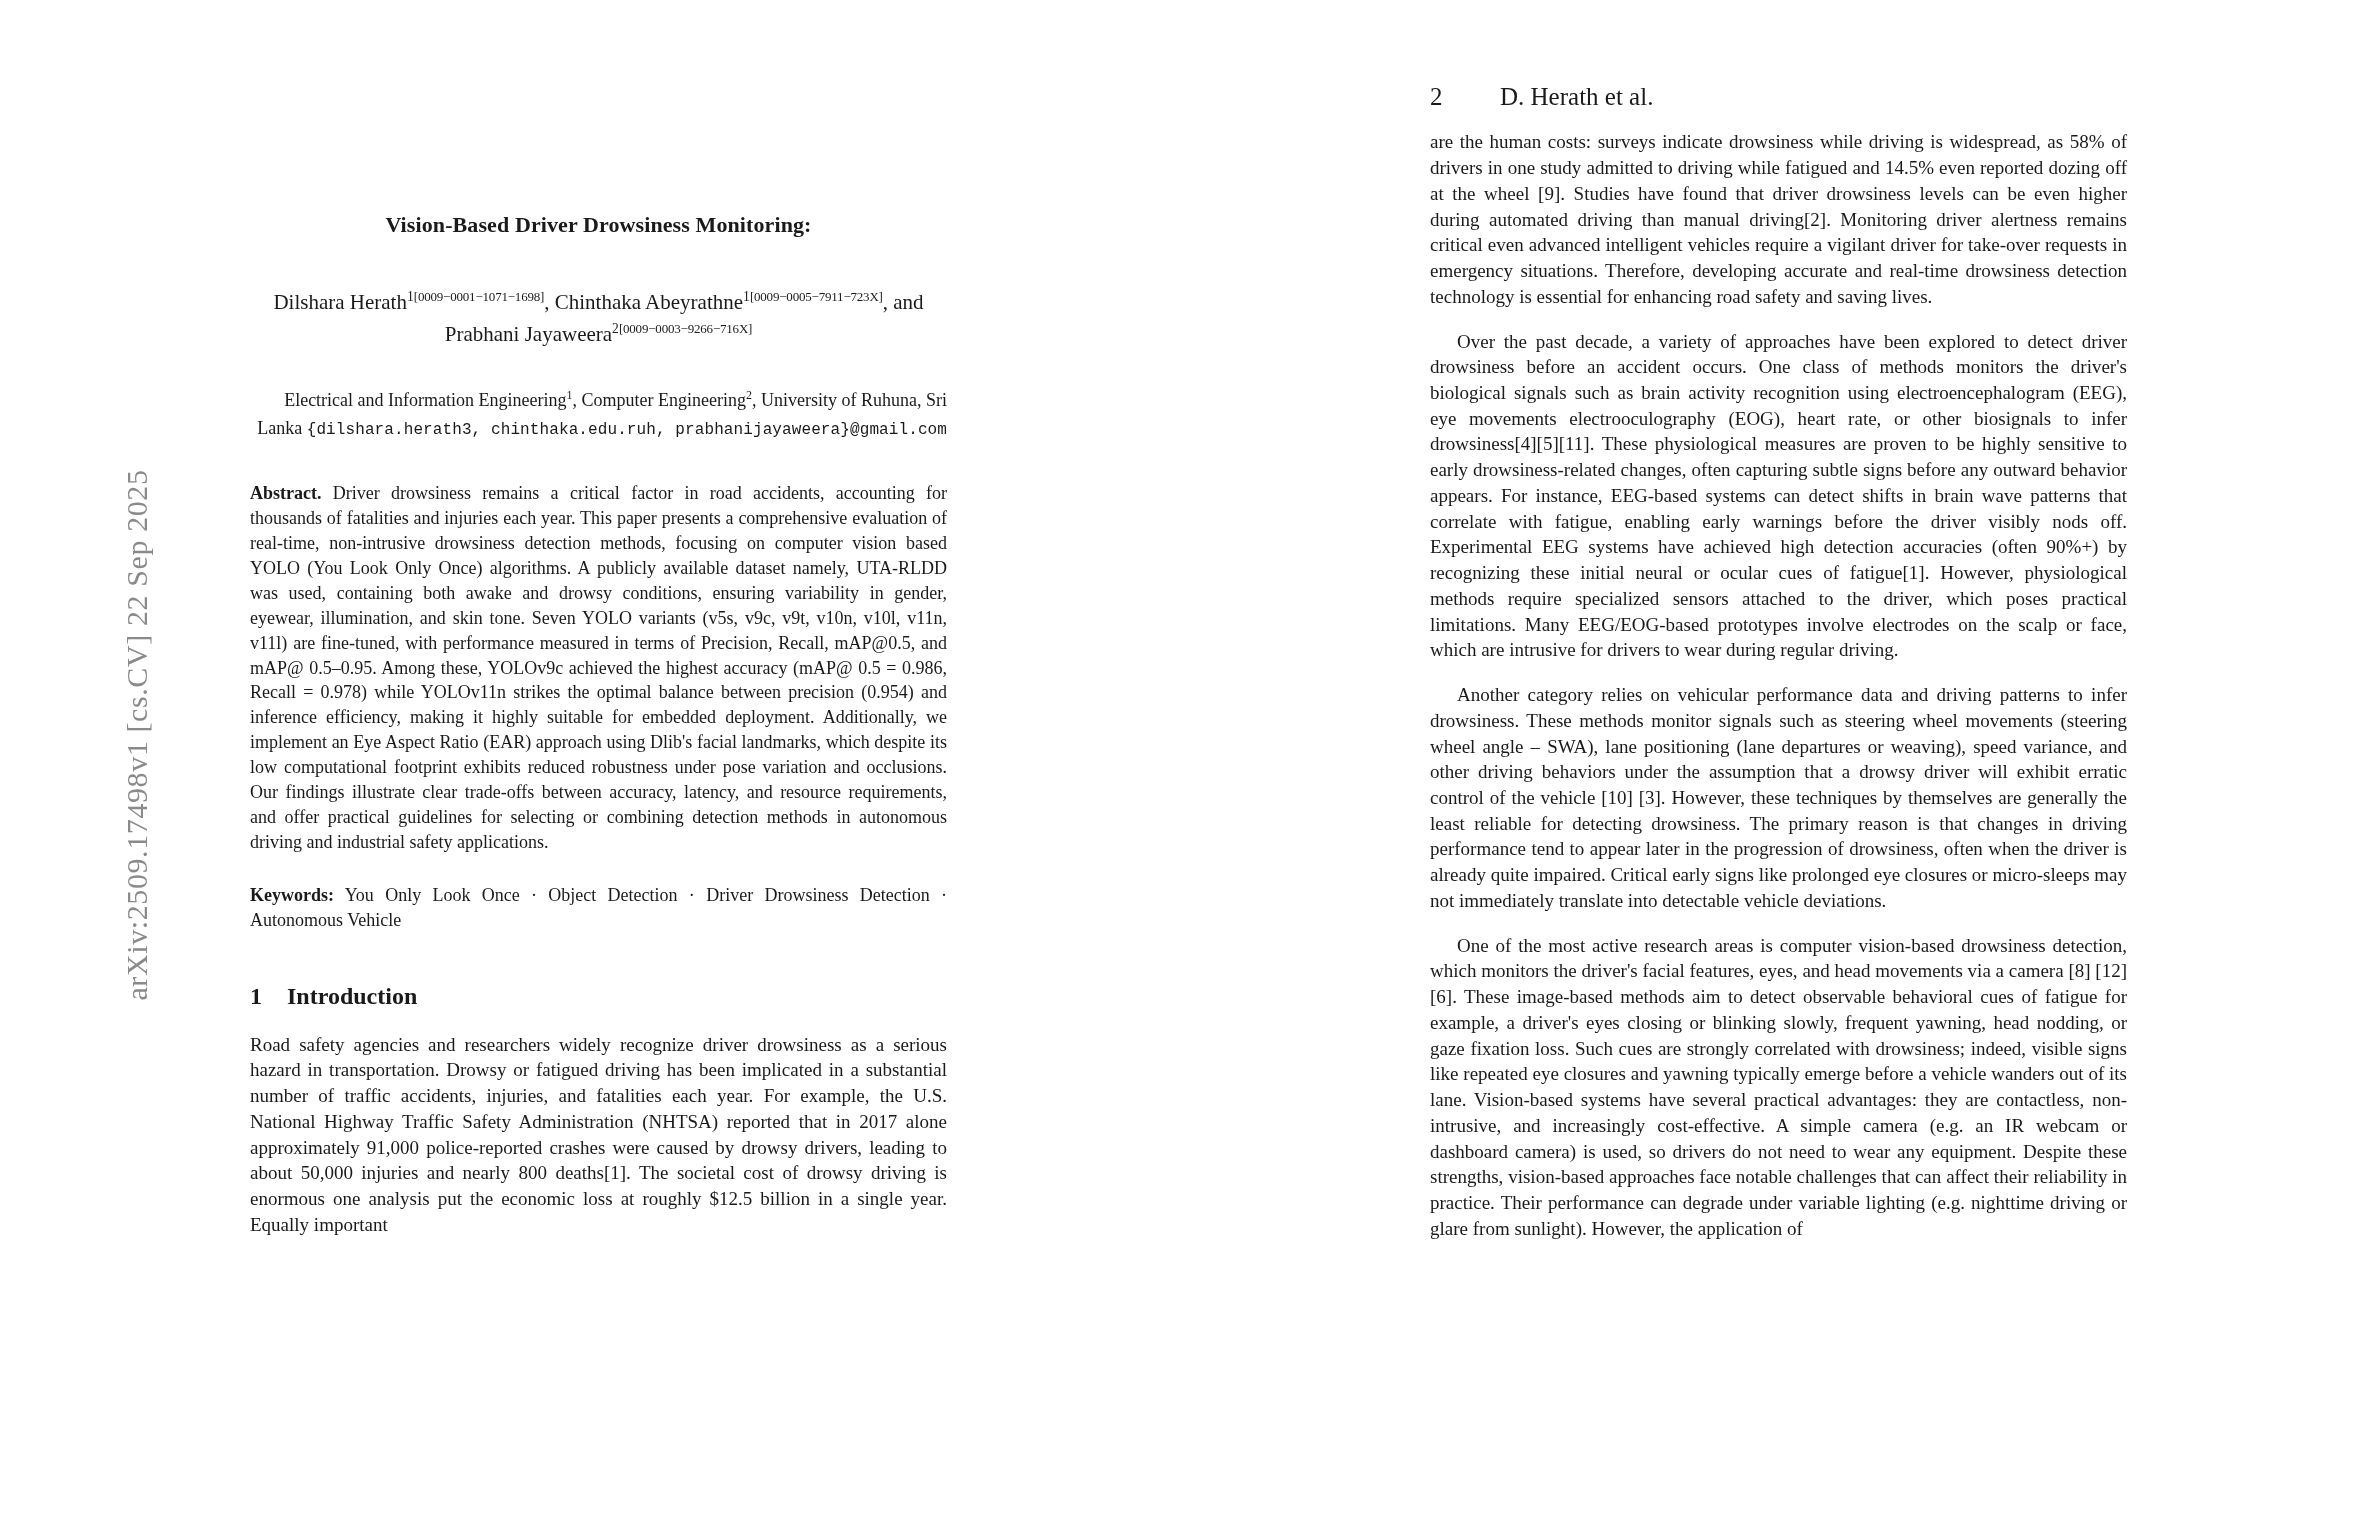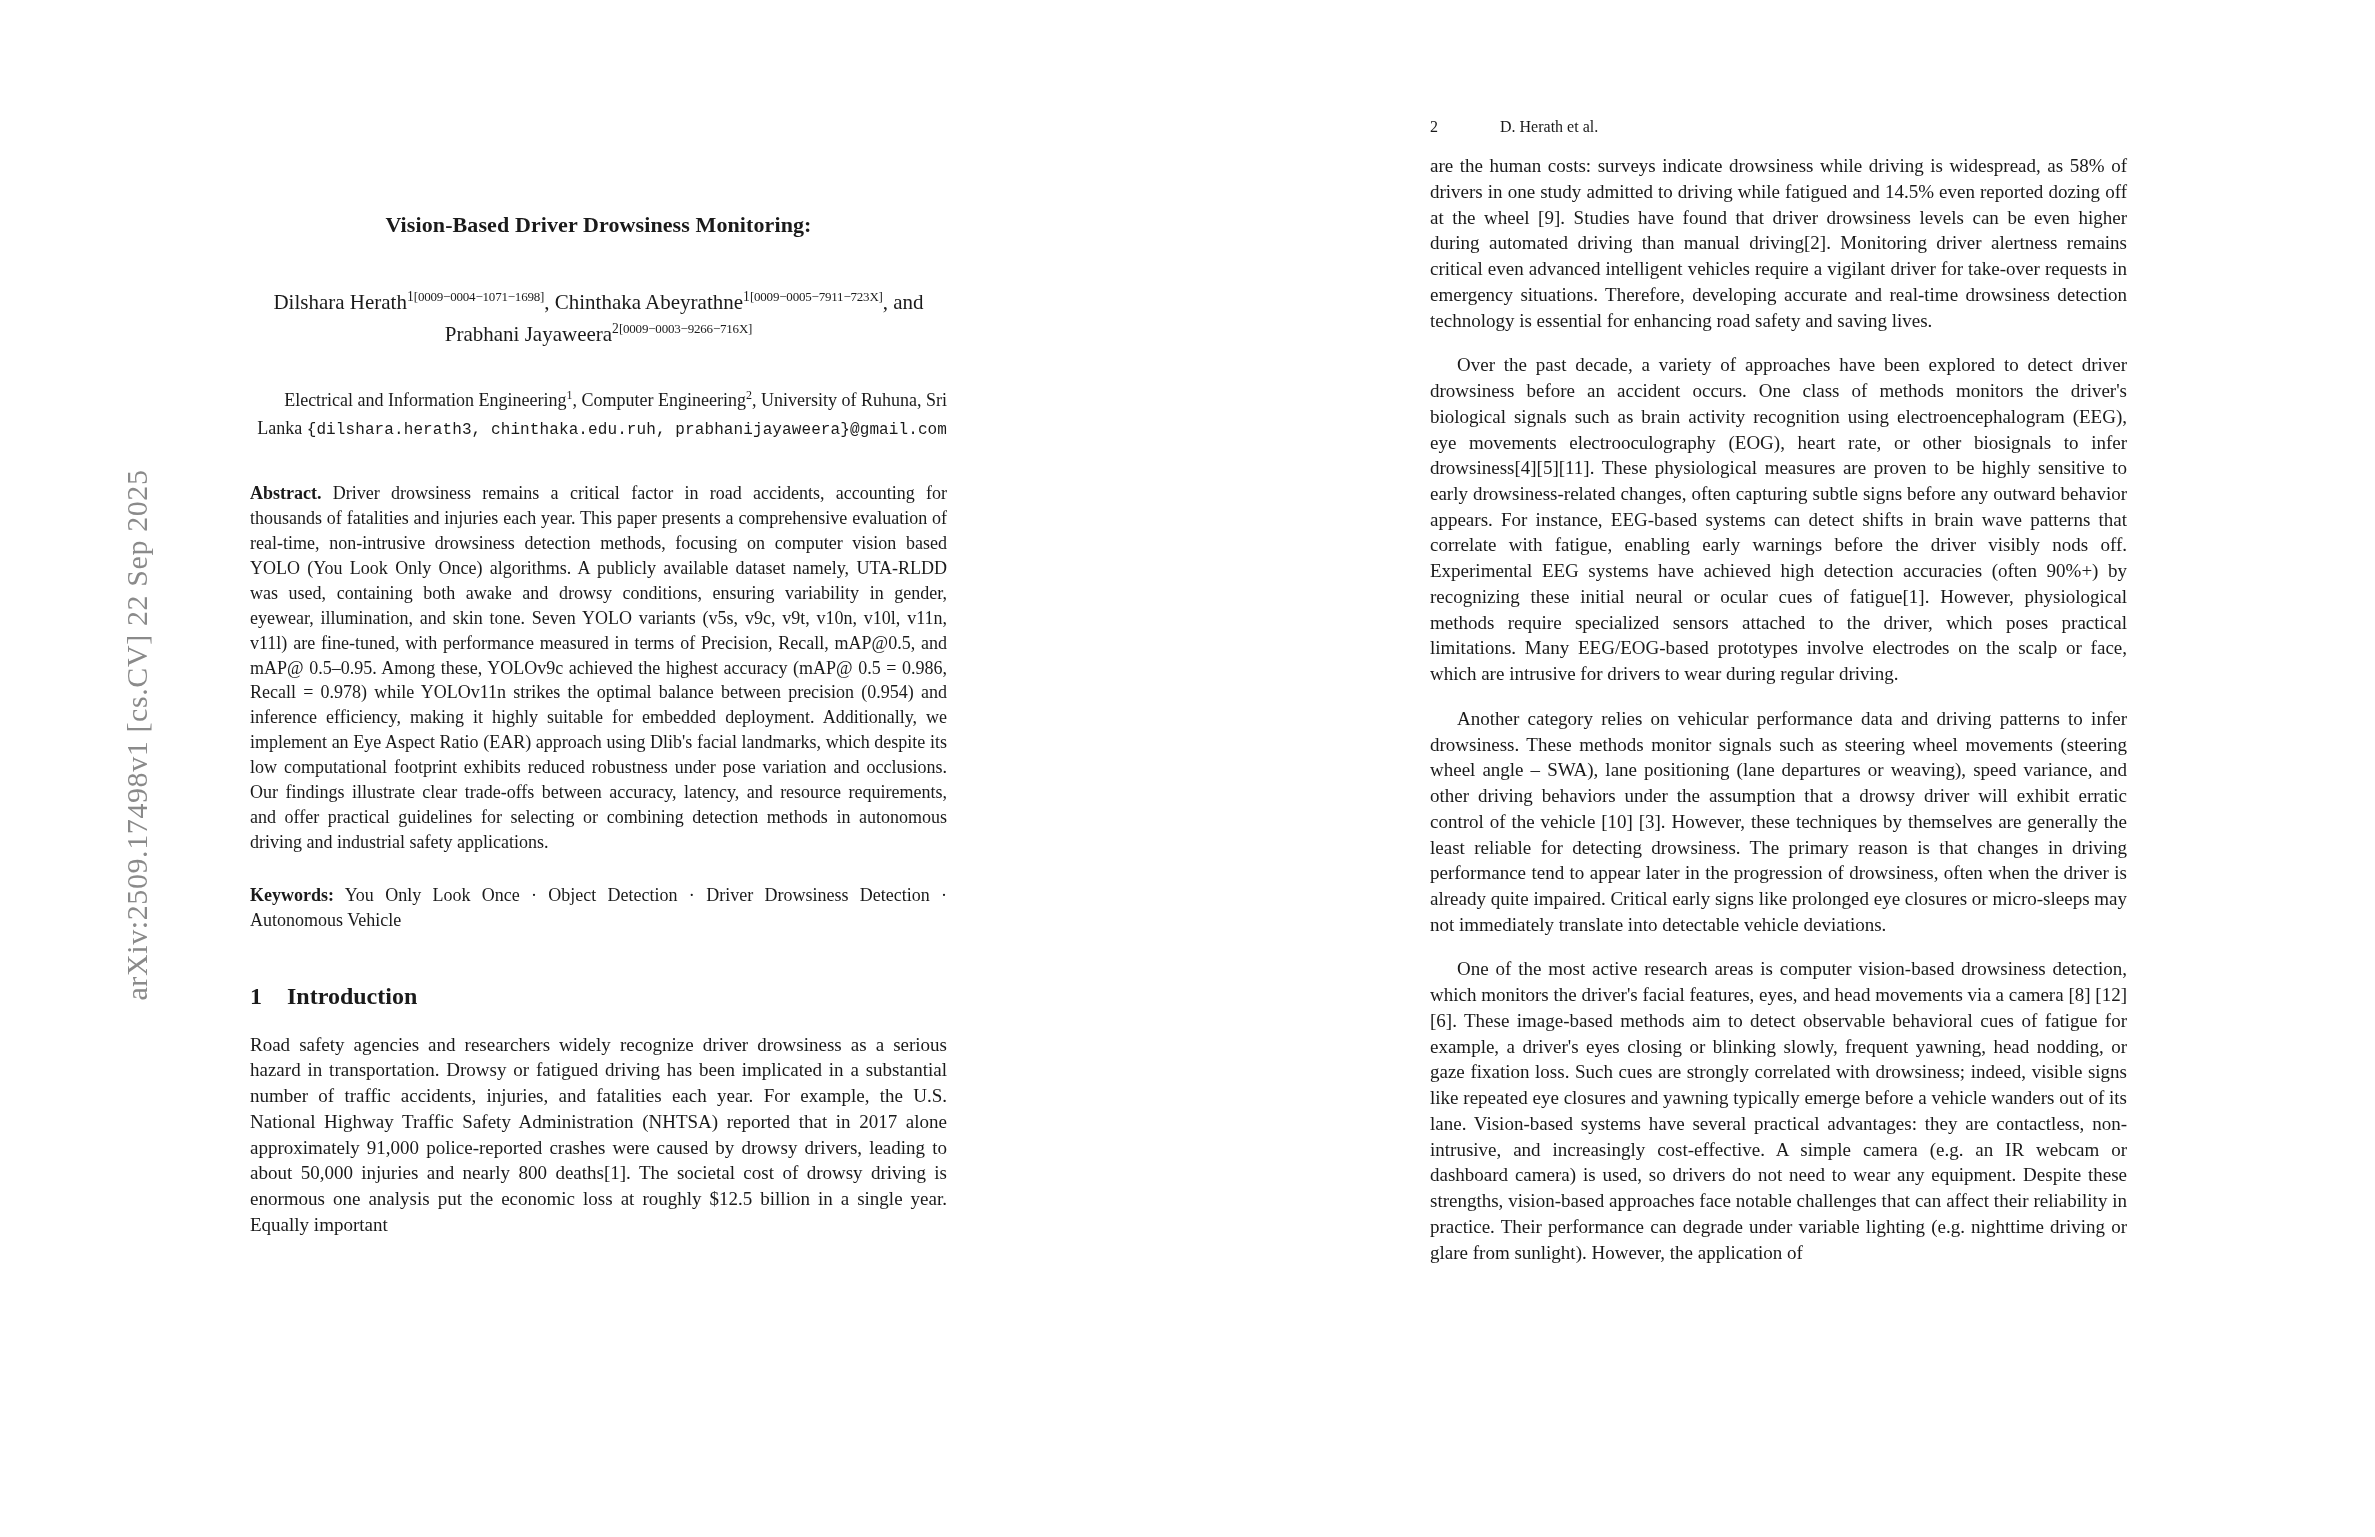--- a/index.html
+++ b/index.html
@@ -155,22 +155,22 @@
   }
   .body-par.first {
     margin-top: 19.4px;
   }
   .body-par.indent {
     text-indent: 27px;
   }
 
   
   #running-head {
-    margin-top: 116px;
-    font-size: 16px;
+    margin-top: 80px;
+    font-size: 25px;
     white-space: nowrap;
   }
   #running-head .page-number {
     display: inline-block;
     width: 70px;
   }
 
   #right-column .body-par.top {
   }
 </style>
@@ -185,21 +185,21 @@
 
   <div class="column" id="left-column">
 
     <div id="title-block">
       <h1 id="paper-title">
         <span class="title-line">Vision-Based Driver Drowsiness Monitoring:</span>
       </h1>
     </div>
 
     <div id="author-block">
-      <span>Dilshara Herath</span><span class="sup">1</span><span class="orcid">[0009−0004−1071−1698]</span><span>, </span><span>Chinthaka Abeyrathne</span><span class="sup">1</span><span class="orcid">[0009−0005−7911−723X]</span><span>, and </span><span>Prabhani Jayaweera</span><span class="sup">2</span><span class="orcid">[0009−0003−9266−716X]</span>
+      <span>Dilshara Herath</span><span class="sup">1</span><span class="orcid">[0009−0001−1071−1698]</span><span>, </span><span>Chinthaka Abeyrathne</span><span class="sup">1</span><span class="orcid">[0009−0005−7911−723X]</span><span>, and </span><span>Prabhani Jayaweera</span><span class="sup">2</span><span class="orcid">[0009−0003−9266−716X]</span>
     </div>
 
     <div id="affiliation-block">
       <span>Electrical and Information Engineering</span><span class="sup">1</span><span>, </span><span>Computer Engineering</span><span class="sup">2</span><span>, University of Ruhuna, Sri Lanka </span><span class="mono">{dilshara.herath3, chinthaka.edu.ruh, prabhanijayaweera}@gmail.com</span>
     </div>
 
     <div id="abstract-block">
       <span class="lead">Abstract.</span>
       <span>Driver drowsiness remains a critical factor in road accidents, accounting for thousands of fatalities and injuries each year. This paper presents a comprehensive evaluation of real-time, non-intrusive drowsiness detection methods, focusing on computer vision based YOLO (You Look Only Once) algorithms. A publicly available dataset namely, UTA-RLDD was used, containing both awake and drowsy conditions, ensuring variability in gender, eyewear, illumination, and skin tone. Seven YOLO variants (v5s, v9c, v9t, v10n, v10l, v11n, v11l) are fine-tuned, with performance measured in terms of Precision, Recall, mAP@0.5, and mAP@ 0.5–0.95. Among these, YOLOv9c achieved the highest accuracy (mAP@ 0.5 = 0.986, Recall = 0.978) while YOLOv11n strikes the optimal balance between precision (0.954) and inference efficiency, making it highly suitable for embedded deployment. Additionally, we implement an Eye Aspect Ratio (EAR) approach using Dlib's facial landmarks, which despite its low computational footprint exhibits reduced robustness under pose variation and occlusions. Our findings illustrate clear trade-offs between accuracy, latency, and resource requirements, and offer practical guidelines for selecting or combining detection methods in autonomous driving and industrial safety applications.</span>
     </div>

